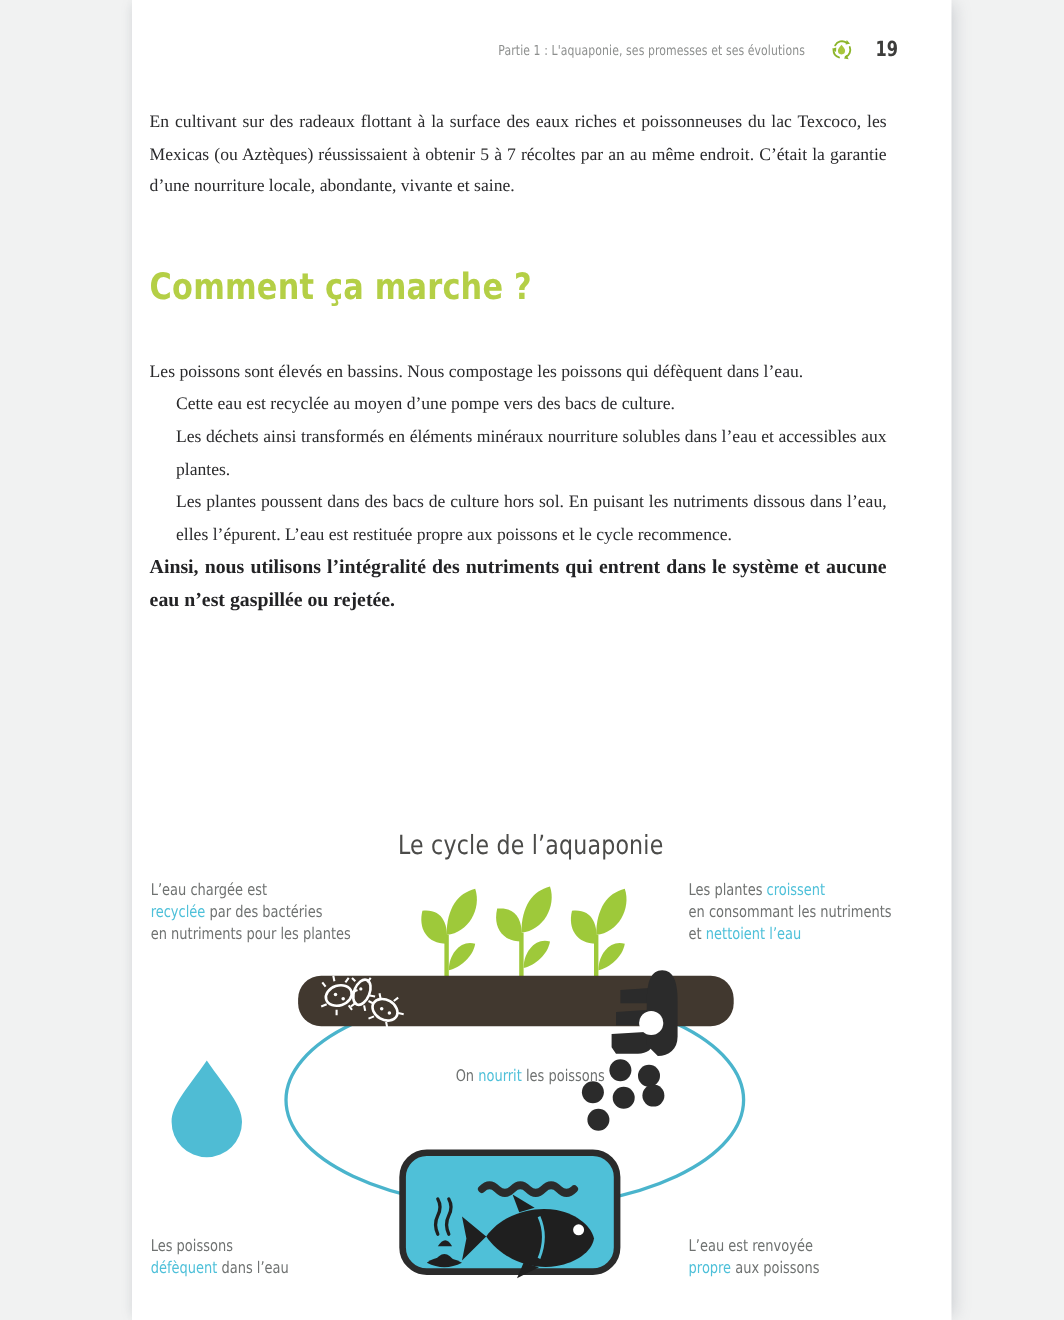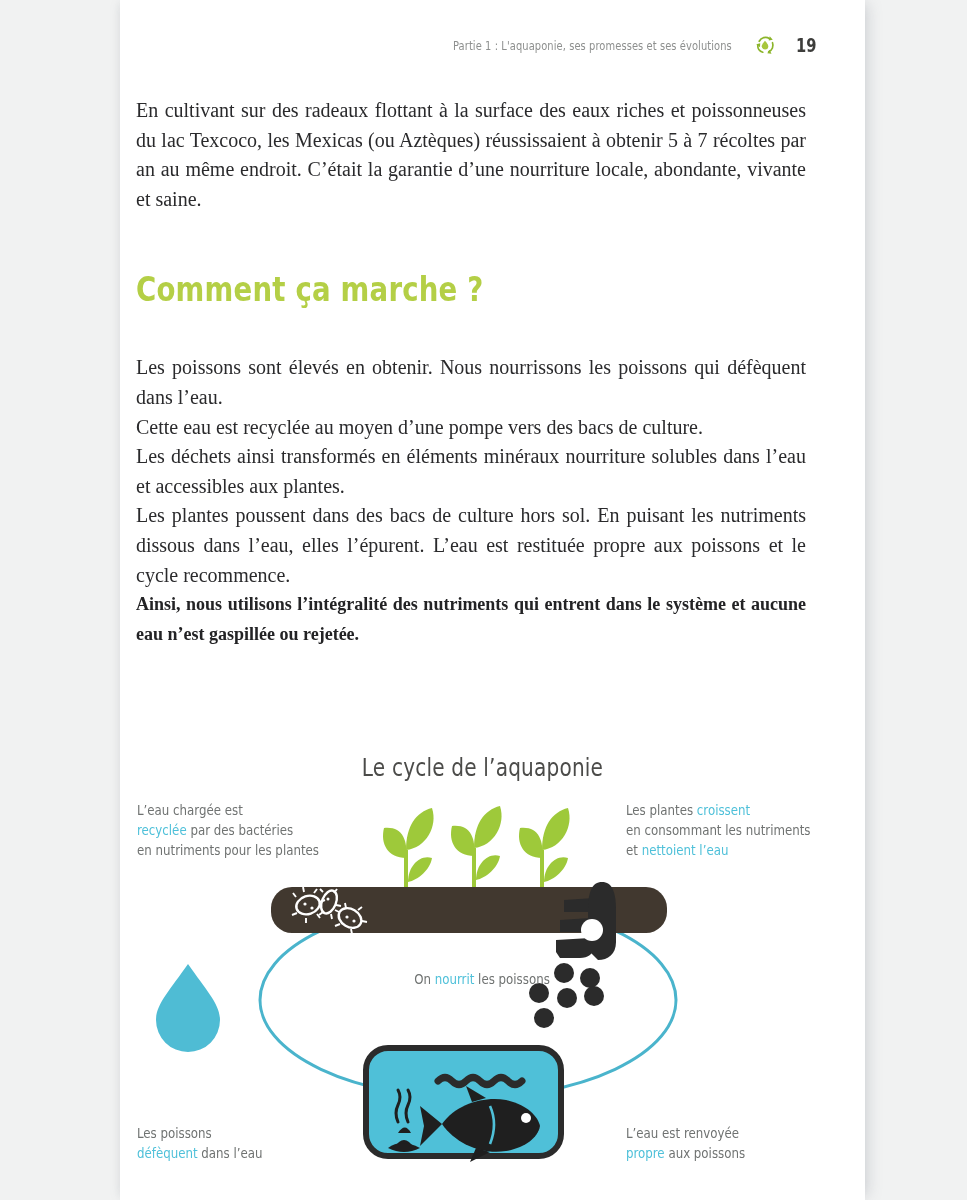--- a/index.html
+++ b/index.html
@@ -68,28 +68,28 @@
 
   
   .content {
     position: absolute;
     left: 16px;
     top: 96px;
     width: 670px;
   }
   .para {
     font-family: "Liberation Serif", "DejaVu Serif", serif;
-    font-size: 20px;
+    font-size: 16px;
     line-height: 29.6px;
     color: #2a2a2c;
     text-align: justify;
     margin: 0;
   }
   .para.last-left { text-align: left; }
-  .para + .para { margin-top: 0; }
+  .para + .para { margin-top: 0; margin-left: 24px; }
 
   .section-heading {
     font-family: "DejaVu Sans Condensed", "Liberation Sans Narrow", "Liberation Sans", sans-serif;
     font-size: 33px;
     font-weight: bold;
     color: #b4cf46;
     letter-spacing: 0.2px;
     margin: 0;
     transform: scaleX(0.93);
     transform-origin: left center;
@@ -185,21 +185,21 @@
 
   <div class="content">
     <p class="para">En cultivant sur des radeaux flottant à la surface des eaux riches et poissonneuses du lac Texcoco, les Mexicas (ou Aztèques) réussissaient à obtenir 5 à 7 récoltes par an au même endroit. C’était la garantie d’une nourriture locale, abondante, vivante et saine.</p>
 
     <div class="spacer-a"></div>
 
     <h2 class="section-heading">Comment ça marche ?</h2>
 
     <div class="spacer-b"></div>
 
-    <p class="para">Les poissons sont élevés en obtenir. Nous nourrissons les poissons qui défèquent dans l’eau.</p>
+    <p class="para">Les poissons sont élevés en bassins. Nous compostage les poissons qui défèquent dans l’eau.</p>
     <p class="para last-left">Cette eau est recyclée au moyen d’une pompe vers des bacs de culture.</p>
     <p class="para">Les déchets ainsi transformés en éléments minéraux nourriture solubles dans l’eau et accessibles aux plantes.</p>
     <p class="para">Les plantes poussent dans des bacs de culture hors sol. En puisant les nutriments dissous dans l’eau, elles l’épurent. L’eau est restituée propre aux poissons et le cycle recommence.</p>
     <p class="block-bold">Ainsi, nous utilisons l’intégralité des nutriments qui entrent dans le système et aucune eau n’est gaspillée ou rejetée.</p>
   </div>
 
   <div class="diagram">
 
     <div class="diagram-title">Le cycle de l’aquaponie</div>
 

